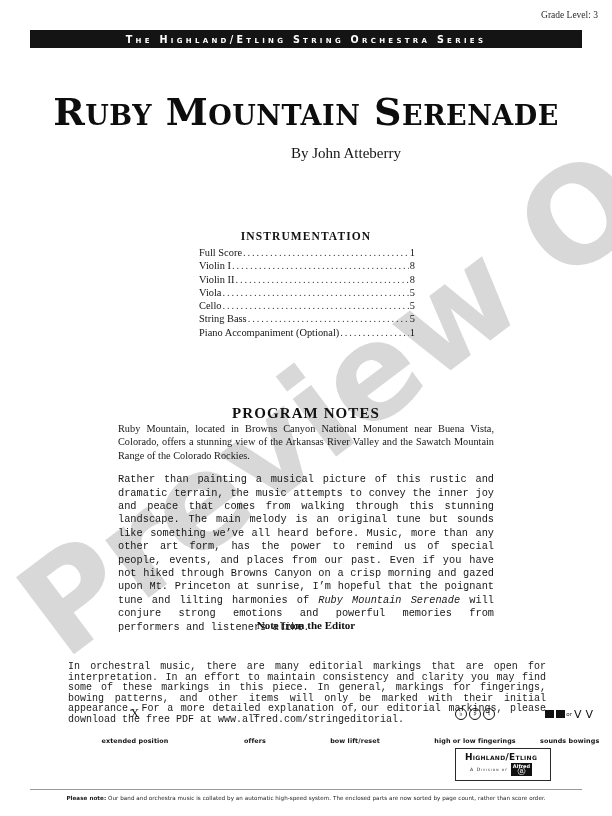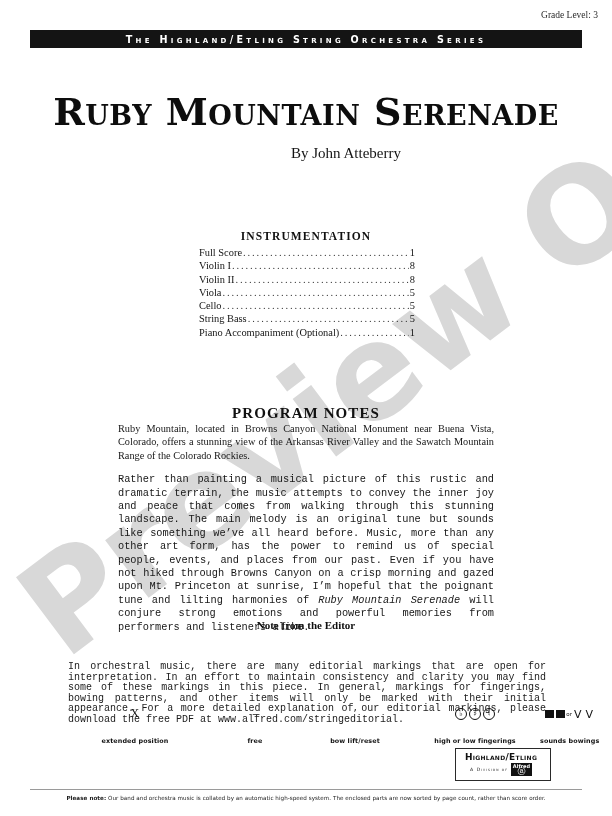--- a/index.html
+++ b/index.html
@@ -412,21 +412,21 @@
     <div id="editor-heading">Note from the Editor</div>
     <div id="editor-body">In orchestral music, there are many editorial markings that are open for interpretation. In an effort to maintain consistency and clarity you may find some of these markings in this piece. In general, markings for fingerings, bowing patterns, and other items will only be marked with their initial appearance. For a more detailed explanation of our editorial markings, please download the free PDF at www.alfred.com/stringeditorial.</div>
 
     <div id="markings">
       <div class="marking" style="flex:0 0 150px;">
         <div class="glyph">X</div>
         <div class="mlabel">extended position</div>
       </div>
       <div class="marking" style="flex:0 0 90px;">
         <div class="glyph">–</div>
-        <div class="mlabel">free</div>
+        <div class="mlabel">offers</div>
       </div>
       <div class="marking" style="flex:0 0 110px;">
         <div class="glyph">’</div>
         <div class="mlabel">bow lift/reset</div>
       </div>
       <div class="marking" style="flex:0 0 130px;">
         <div class="glyph small"><span class="circ-acc">♭</span><span class="circ-acc">♯</span><span class="circ-acc">♮</span></div>
         <div class="mlabel">high or low fingerings</div>
       </div>
       <div class="marking" style="flex:1 1 auto;">

